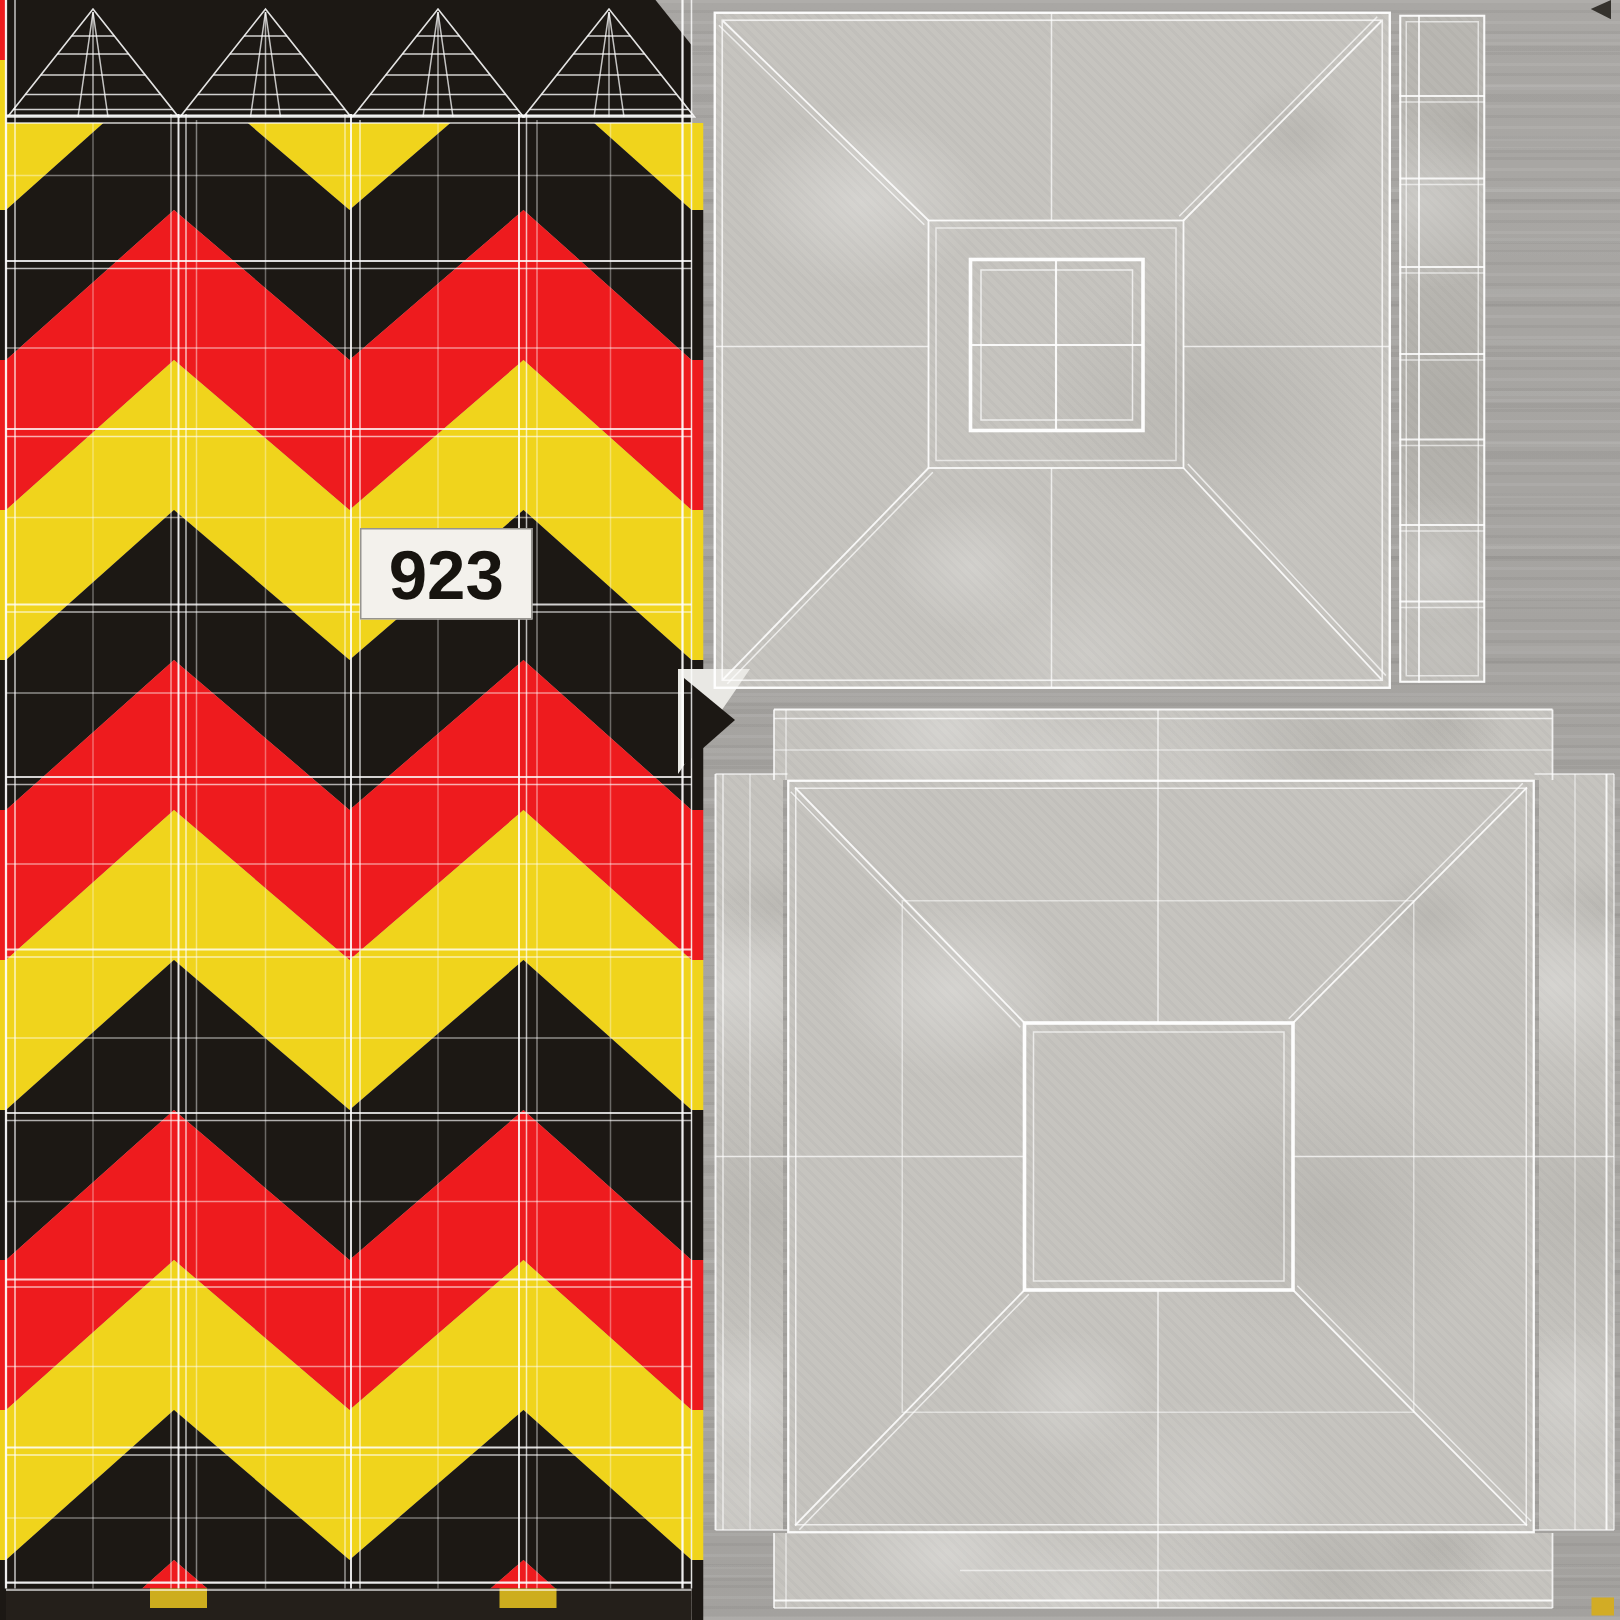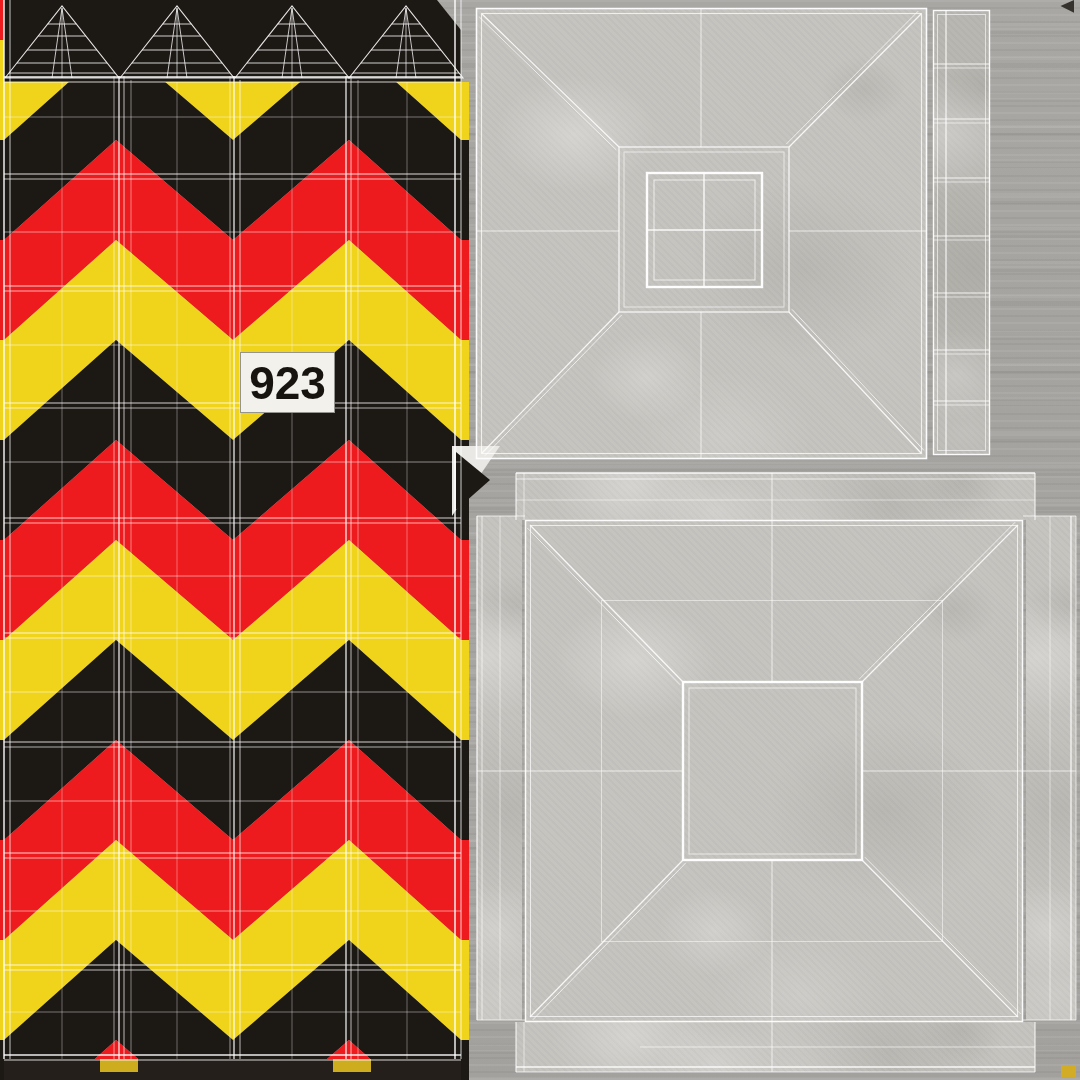--- a/index.html
+++ b/index.html
@@ -38,21 +38,21 @@
   #barcode .accD2{position:absolute;right:6px;top:0;width:15px;height:15px;background:#35322d;
     clip-path:polygon(100% 0,100% 85%,10% 40%);}
   #innerSquare{left:647px;top:173px;width:115px;height:114px;background-color:#d5d0c7;
     background-image:radial-gradient(ellipse 60px 45px at 30% 35%, rgba(255,255,255,.3), rgba(255,255,255,0) 60%),
       radial-gradient(ellipse 70px 55px at 70% 75%, rgba(120,115,105,.12), rgba(0,0,0,0) 60%);}
   #hole{left:683px;top:682px;width:179px;height:178px;background-color:#a9a7a2;
     background-image:
       conic-gradient(from 45deg at 50% 50%, rgba(0,0,0,.08) 0 90deg, rgba(255,255,255,.06) 90deg 180deg, rgba(0,0,0,.11) 180deg 270deg, rgba(255,255,255,.04) 270deg 360deg),
       repeating-linear-gradient(90deg, rgba(0,0,0,.035) 0 2px, rgba(0,0,0,0) 2px 6px);}
   #scene{position:absolute;left:0;top:0;width:1080px;height:1080px;}
-  #label{position:absolute;left:240px;top:352px;width:95px;height:61px;
+  #label{position:absolute;left:240px;top:352px;width:115px;height:61px;
     background:#f3f1ec;border:1px solid #96948f;box-sizing:border-box;
     display:flex;align-items:center;justify-content:center;
     font-weight:700;font-size:46px;letter-spacing:0;color:#17140f;}
 </style>
 </head>
 <body>
 
 <div class="stage">
   <div class="bg"></div>
 

